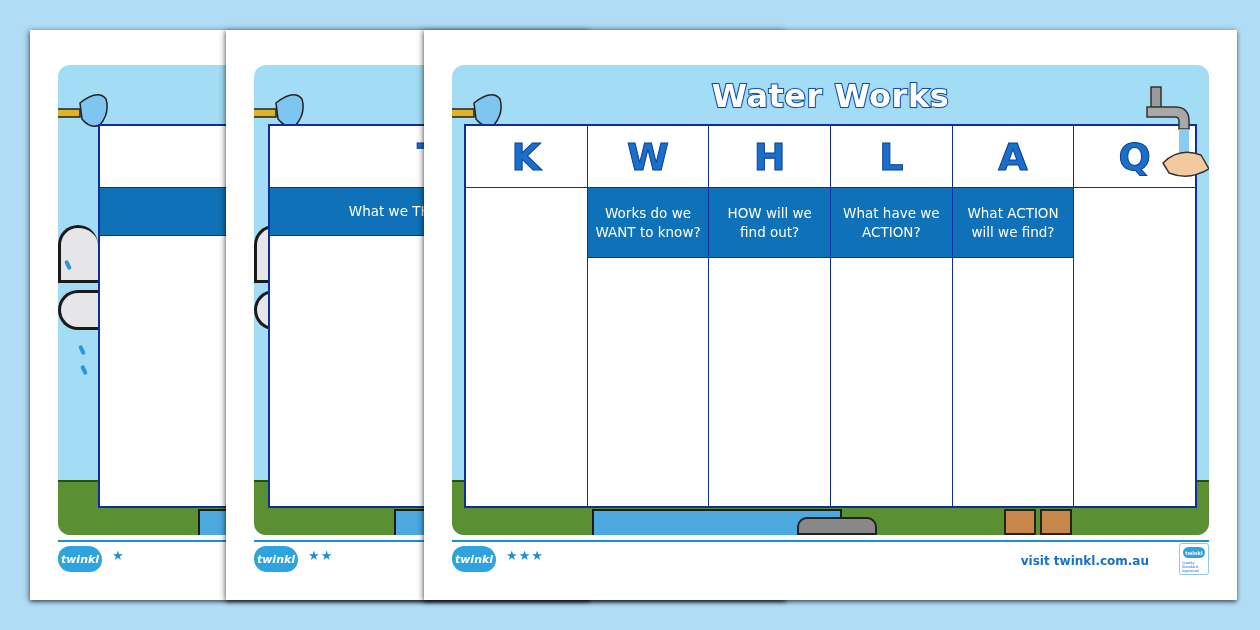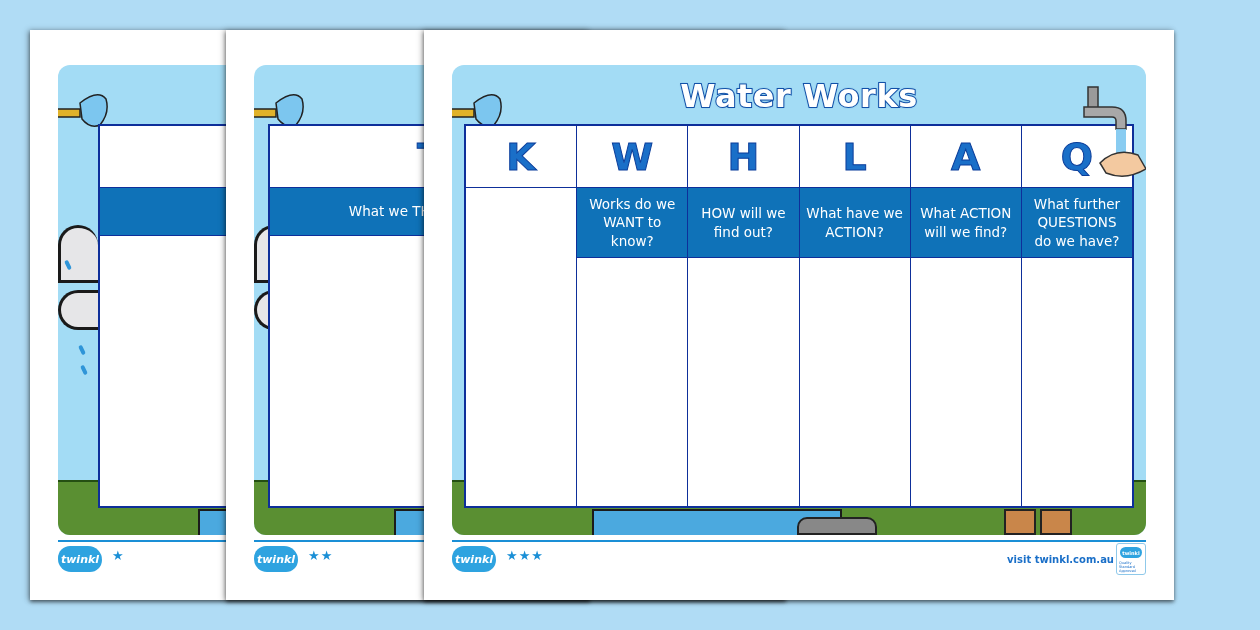--- a/index.html
+++ b/index.html
@@ -8,21 +8,21 @@
     background: #b0dcf5;
     font-family: "DejaVu Sans", sans-serif;
     position: relative;
   }
   .sheet {
     position: absolute; background: #fff;
     box-shadow: 0 2px 4px rgba(0,0,0,0.55), -2px 0 6px rgba(0,0,0,0.25);
   }
   .sheet-1 { left: 30px; top: 30px; width: 560px; height: 570px; }
   .sheet-2 { left: 226px; top: 30px; width: 560px; height: 570px; }
-  .sheet-3 { left: 424px; top: 30px; width: 750px; height: 570px; }
+  .sheet-3 { left: 424px; top: 30px; width: 813px; height: 570px; }
 
   .frame {
     position: absolute; left: 28px; top: 35px; right: 28px; height: 470px;
     border-radius: 12px; background: #a3dcf5; overflow: hidden;
   }
   .sheet-3 .frame { left: 28px; right: 28px; }
   .ground {
     position: absolute; left: 0; right: 0; bottom: 0; height: 55px;
     background: #5a8f32; border-top: 2px solid #244f12;
   }
@@ -74,21 +74,21 @@
   .logo {
     position: absolute; left: 28px; top: 516px; width: 44px; height: 26px;
     background: #2ea3e0; border-radius: 13px 15px 13px 14px;
     color: #fff; font-size: 11px; font-weight: bold; font-style: italic;
     display: flex; align-items: center; justify-content: center;
   }
   .stars {
     position: absolute; left: 82px; top: 518px; color: #1a8fd6; font-size: 13px; letter-spacing: 1px;
   }
   .visit {
-    position: absolute; right: 60px; top: 524px; font-size: 10px; color: #1a6fc8; font-weight: bold;
+    position: absolute; right: 88px; top: 524px; font-size: 12px; color: #1a6fc8; font-weight: bold;
   }
   .badge {
     position: absolute; right: 28px; top: 513px; width: 30px; height: 32px;
     border: 1px solid #8fc9ea; border-radius: 3px; background: #fff;
   }
   .badge-cloud {
     position: absolute; left: 3px; top: 3px; width: 22px; height: 11px; background: #2ea3e0; border-radius: 6px;
     color: #fff; font-size: 5px; display: flex; align-items: center; justify-content: center; font-weight: bold;
   }
   .badge-text { position: absolute; left: 2px; top: 17px; font-size: 3.5px; color: #1a6fc8; line-height: 1.2; }
@@ -182,21 +182,20 @@
         <div class="prompt">What have we ACTION?</div>
         <div class="write-area"></div>
       </div>
       <div class="col">
         <div class="letter">A</div>
         <div class="prompt">What ACTION will we find?</div>
         <div class="write-area"></div>
       </div>
       <div class="col">
         <div class="letter">Q</div>
-        <div class="prompt">What further QUESTIONS do we have?</div>
         <div class="write-area"></div>
       </div>
     </div>
     <svg class="tap" viewBox="0 0 80 110">
       <rect x="22" y="10" width="10" height="22" fill="#9a9a9a" stroke="#333" stroke-width="1.5"></rect>
       <path d="M18 30 H46 Q60 30 60 44 V52 H50 V44 Q50 40 46 40 H18 Z" fill="#a8a8a8" stroke="#333" stroke-width="1.5"></path>
       <rect x="50" y="52" width="10" height="30" fill="#7cc6ef" opacity="0.9"></rect>
       <path d="M34 86 Q50 70 72 78 L80 92 Q60 104 40 96 Z" fill="#f3c9a0" stroke="#333" stroke-width="1.5"></path>
     </svg>
   </div>

